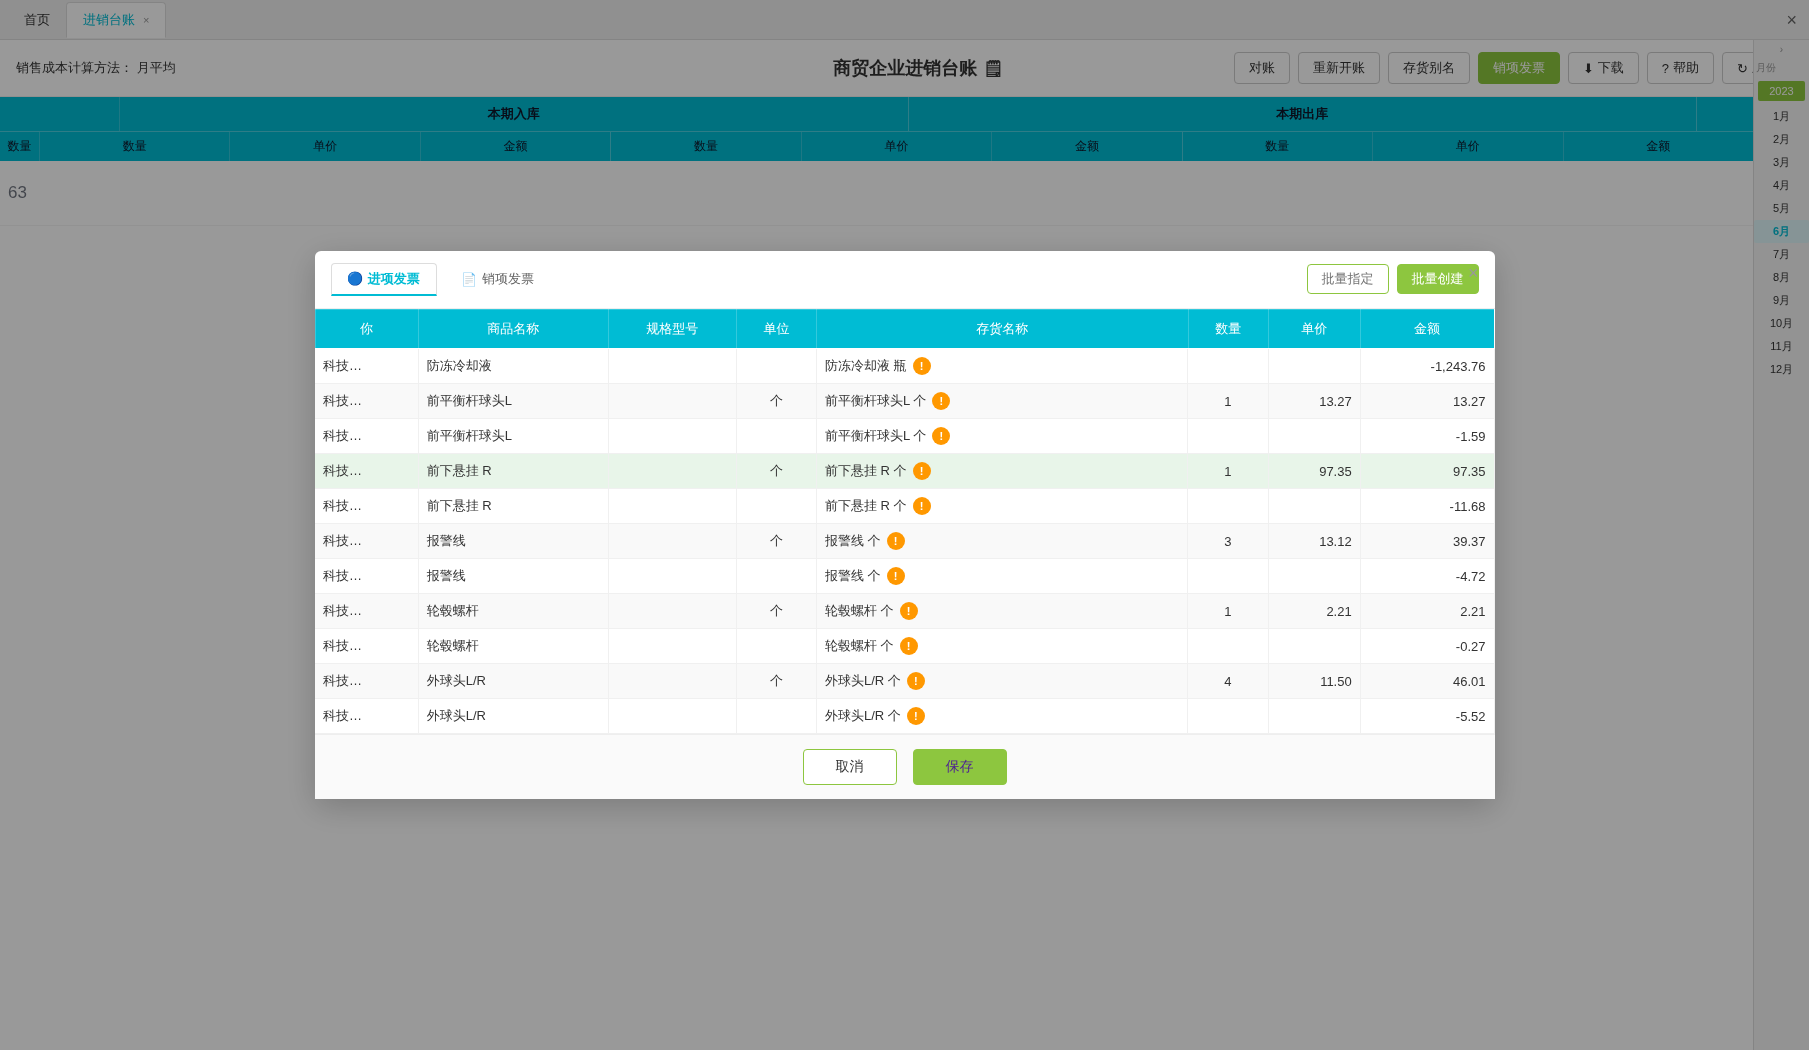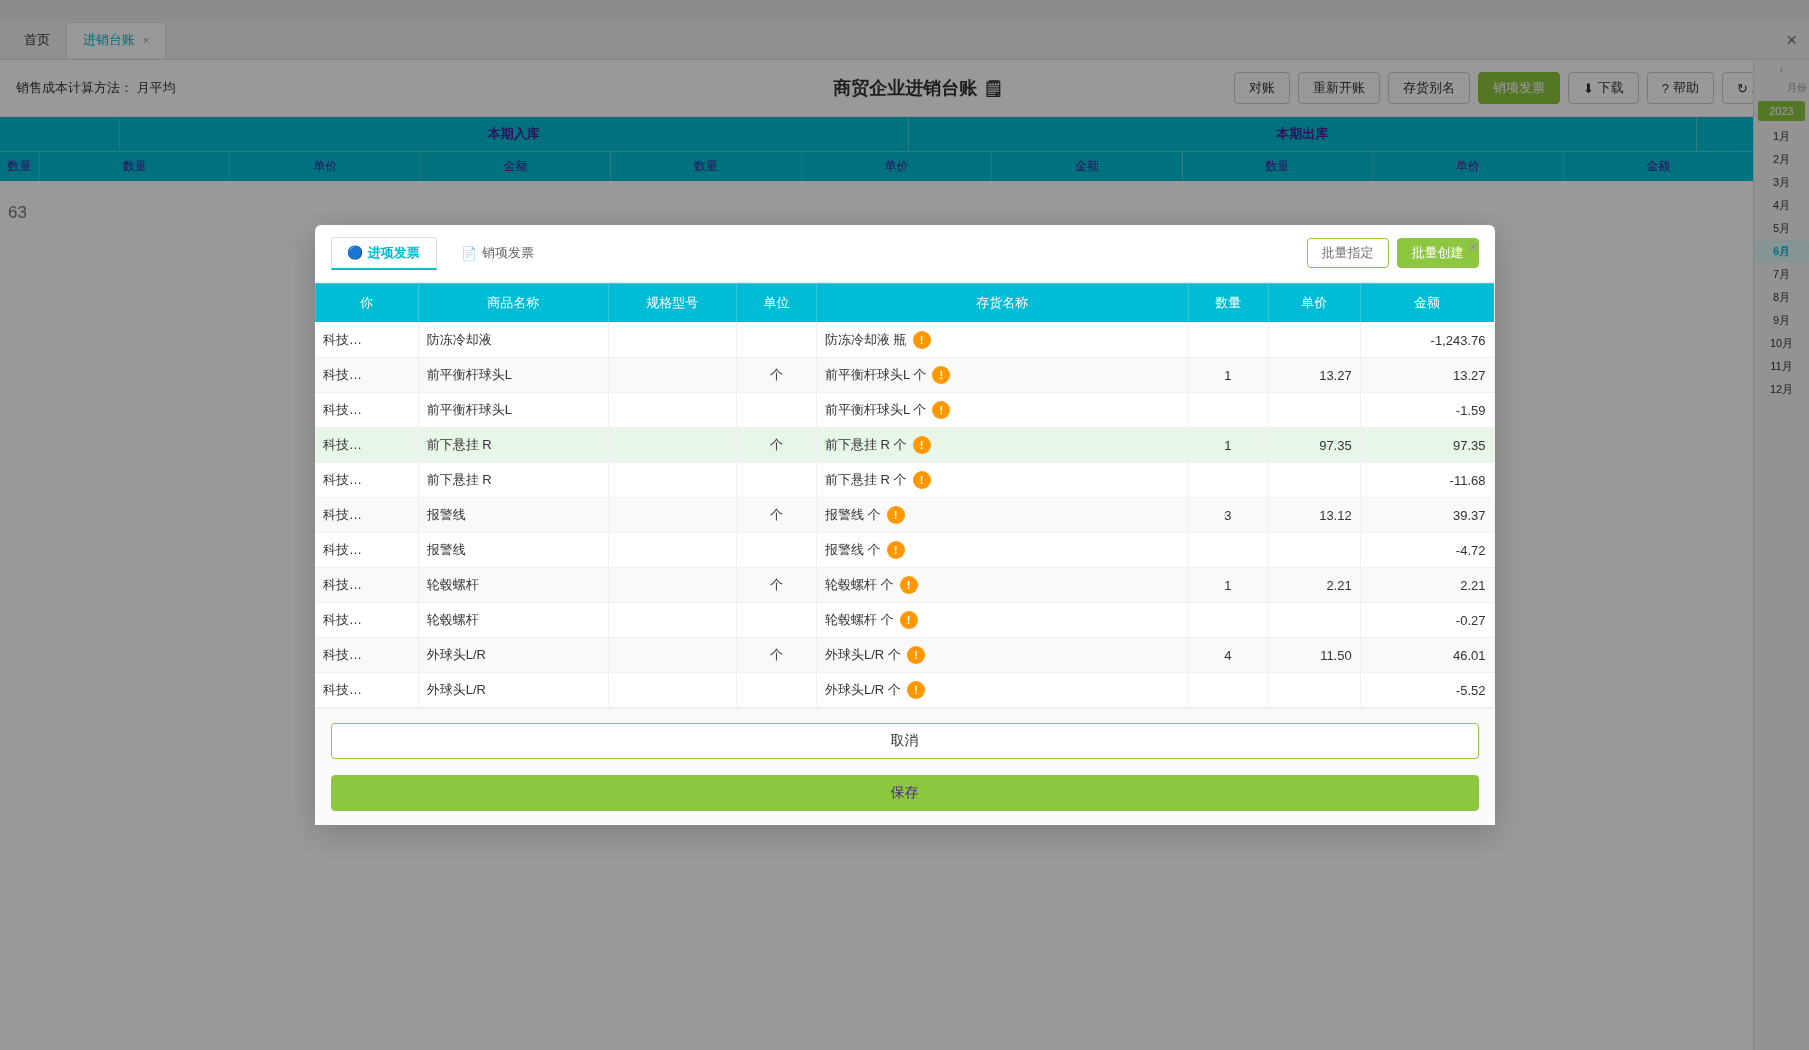--- a/index.html
+++ b/index.html
@@ -1,20 +1,20 @@
 <!DOCTYPE html>
 <html><head>
   <meta charset="utf-8">
   <style>
     * { box-sizing: border-box; margin: 0; padding: 0; }
     body { font-family: 'Microsoft YaHei', Arial, sans-serif; font-size: 13px; background: #e8e8e8; width: 1809px; min-height: 1050px; overflow: hidden; }
 
     
     .tab-bar {
-      display: flex; align-items: center; background: #f0f0f0; border-bottom: 1px solid #ddd; height: 40px; padding: 0 8px; position: relative; margin-top: 20px;
+      display: flex; align-items: center; background: #f0f0f0; border-bottom: 1px solid #ddd; height: 40px; padding: 0 8px; position: relative;
     }
     .tab-item {
       padding: 8px 16px; cursor: pointer; font-size: 13px; color: #333; display: flex; align-items: center; gap: 4px;
     }
     .tab-item.active {
       background: #fff; border: 1px solid #ddd; border-bottom: 1px solid #fff; border-radius: 4px 4px 0 0; color: #00bcd4;
     }
     .tab-close {
       font-size: 11px; color: #999; cursor: pointer; margin-left: 4px;
     }
@@ -37,21 +37,21 @@
       position: absolute; left: 50%; transform: translateX(-50%); font-size: 18px; font-weight: bold; color: #333; display: flex; align-items: center; gap: 6px; margin-left: 14px;
     }
     .btn {
       padding: 6px 14px; border-radius: 4px; border: 1px solid #ccc; background: #fff; cursor: pointer; font-size: 13px; color: #333; white-space: nowrap;
     }
     .btn-primary { background: #8dc63f; color: #fff; border-color: #8dc63f; }
     .btn-icon { display: flex; align-items: center; gap: 4px; }
 
     
     .table-header-area {
-      background: #00bcd4; color: #4c1d95;
+      background: #00bcd4; color: #0f172a;
     }
     .header-group-row {
       display: flex; border-bottom: 1px solid rgba(255,255,255,0.3);
     }
     .header-group-cell {
       text-align: center; padding: 8px 4px; font-size: 13px; font-weight: bold;
     }
     .header-sub-row {
       display: flex;
     }
@@ -103,21 +103,21 @@
     .modal-table tr.highlighted td { background: #e8f5e9 !important; }
     .modal-table td.text-left { text-align: left; }
     .modal-table td.text-right { text-align: right; }
 
     .warning-icon {
       display: inline-block; width: 18px; height: 18px; background: #ff9800; border-radius: 50%; color: #fff; font-size: 11px; font-weight: bold; line-height: 18px; text-align: center;
     }
 
     
     .modal-footer {
-      padding: 14px 16px; border-top: 1px solid #eee; display: flex; justify-content: center; gap: 16px; background: #fafafa; flex-direction: column;
+      padding: 14px 16px; border-top: 1px solid #eee; display: flex; justify-content: center; gap: 16px; background: #fafafa;
     }
     .btn-cancel { background: #fff; border: 1px solid #8dc63f; color: #333; padding: 8px 32px; border-radius: 4px; cursor: pointer; font-size: 14px; }
     .btn-save { background: #8dc63f; border: 1px solid #8dc63f; color: #4c1d95; padding: 8px 32px; border-radius: 4px; cursor: pointer; font-size: 14px; }
 
     
     .modal-table-container::-webkit-scrollbar { height: 8px; width: 8px; }
     .modal-table-container::-webkit-scrollbar-thumb { background: #ccc; border-radius: 4px; }
 
     
     .bg-content { filter: blur(0px); }
@@ -206,21 +206,21 @@
       <div style="flex:1; text-align:right; padding-right:8px;"></div>
       <div style="flex:1; text-align:right; padding-right:8px;"></div>
       <div style="flex:1; text-align:right; padding-right:8px;"></div>
       <div style="flex:1; text-align:right; padding-right:8px;"></div>
       <div style="flex:1; text-align:right; padding-right:8px;"></div>
     </div>
   </div>
 
   <div class="right-panel">
     <div class="side-arrow">›</div>
-    <div style="font-size:10px; text-align:right; color:#999; padding:2px;">月份</div>
+    <div style="font-size:10px; text-align:left; color:#999; padding:2px;">月份</div>
     <div class="right-year-badge">2023</div>
     <div class="right-month-item">1月</div>
     <div class="right-month-item">2月</div>
     <div class="right-month-item">3月</div>
     <div class="right-month-item">4月</div>
     <div class="right-month-item">5月</div>
     <div class="right-month-item active" style="background:#e0f7fa; border-radius:2px;">6月</div>
     <div class="right-month-item">7月</div>
     <div class="right-month-item">8月</div>
     <div class="right-month-item">9月</div>

